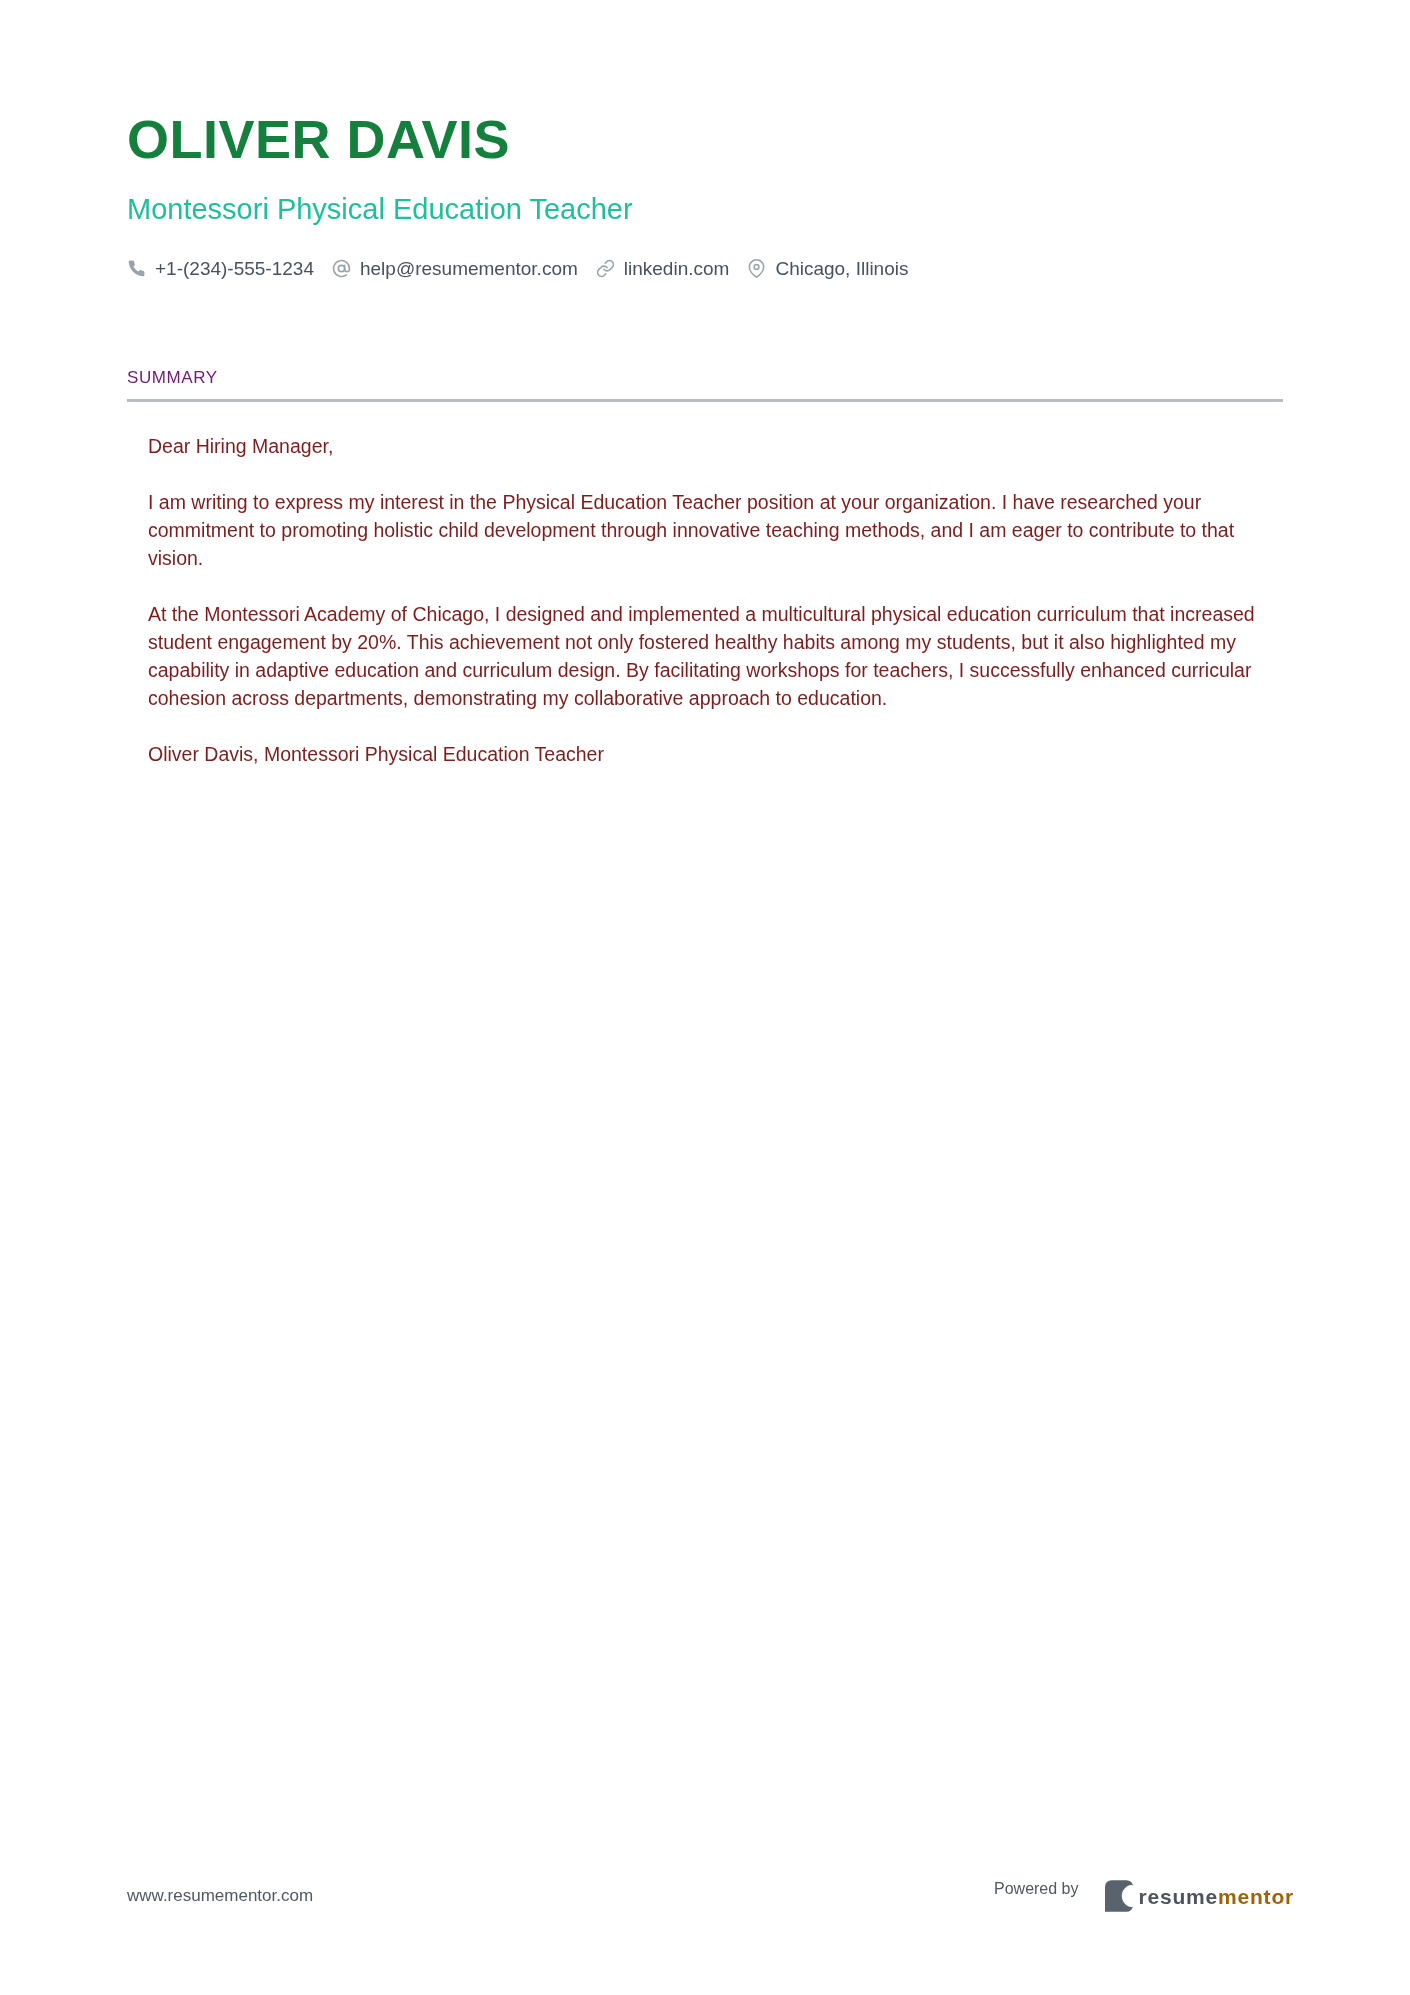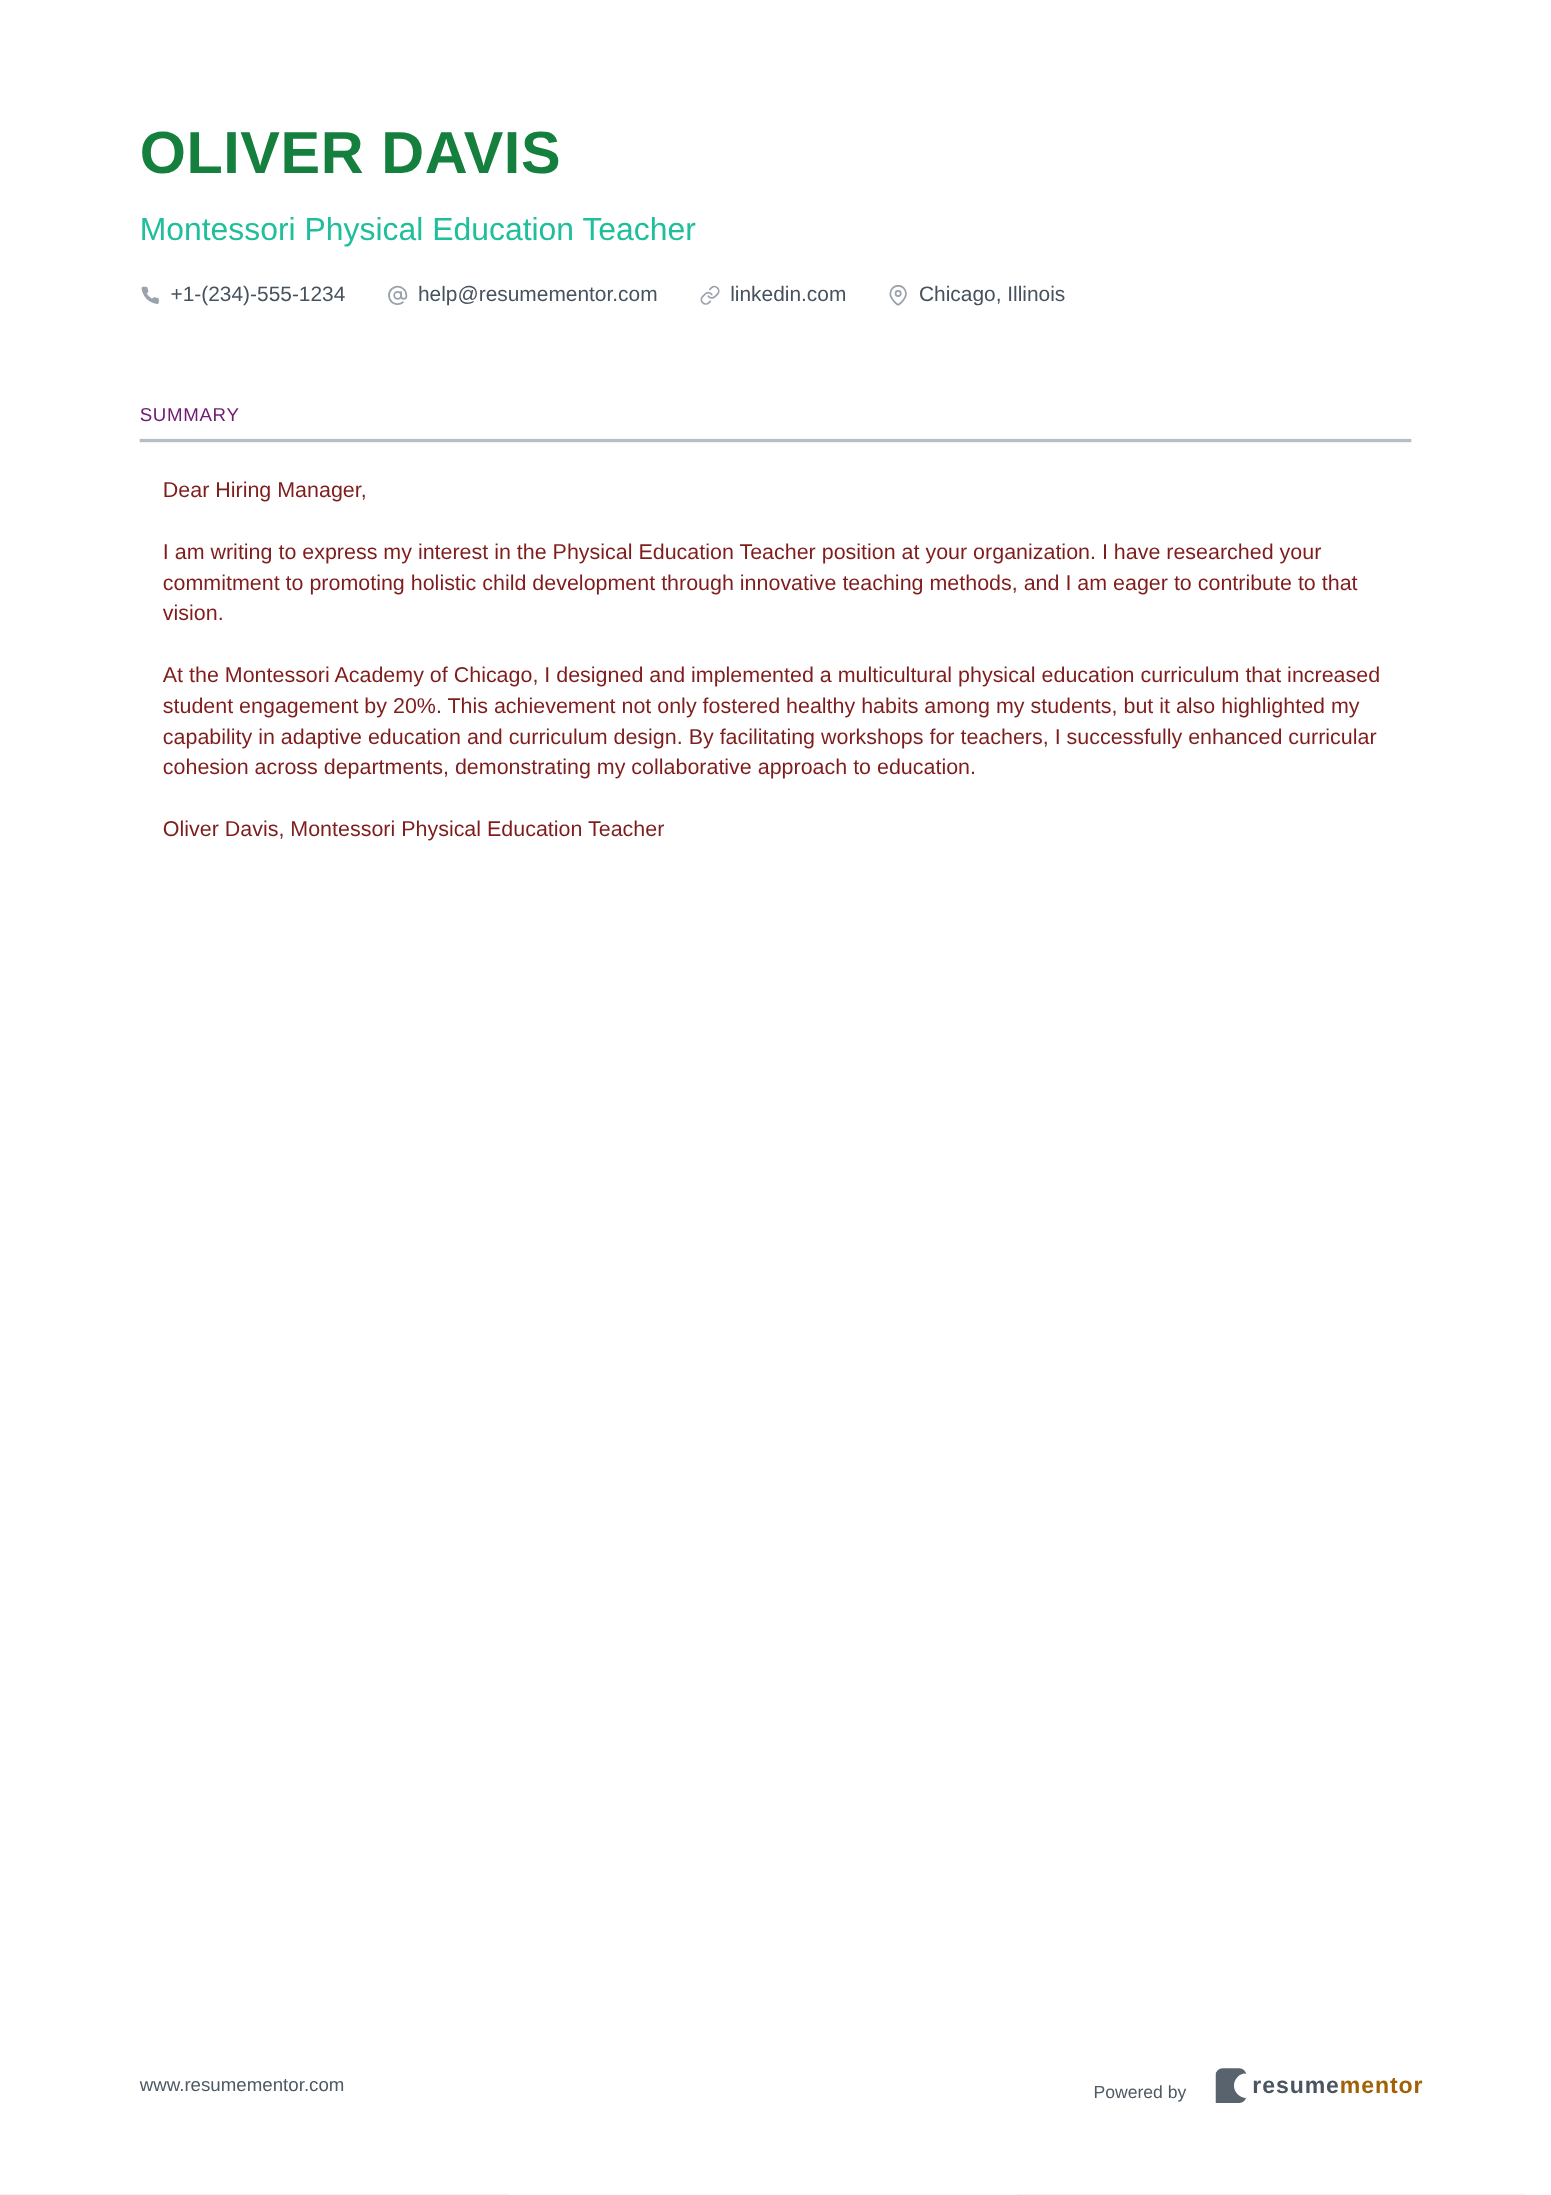--- a/index.html
+++ b/index.html
@@ -32,21 +32,21 @@
     margin-top: 28px;
     font-size: 29px;
     font-weight: 400;
     color: #1fbf9c;
     line-height: 1.1;
   }
 
   .contact-row {
     margin-top: 32px;
     display: flex;
-    gap: 38px;
+    gap: 18px;
     font-size: 19px;
     color: #46525e;
   }
 
   .contact-item {
     display: inline-flex;
     align-items: center;
     gap: 9px;
     white-space: nowrap;
   }
@@ -94,21 +94,21 @@
   }
 
   .footer-site {
     font-size: 17px;
     color: #4e5963;
     text-decoration: none;
   }
 
   .powered-by {
     display: flex;
-    align-items: flex-end;
+    align-items: flex-start;
     gap: 26px;
   }
 
   .powered-by-label {
     font-size: 16px;
     color: #4e5963;
   }
 
   .brand {
     display: inline-flex;

